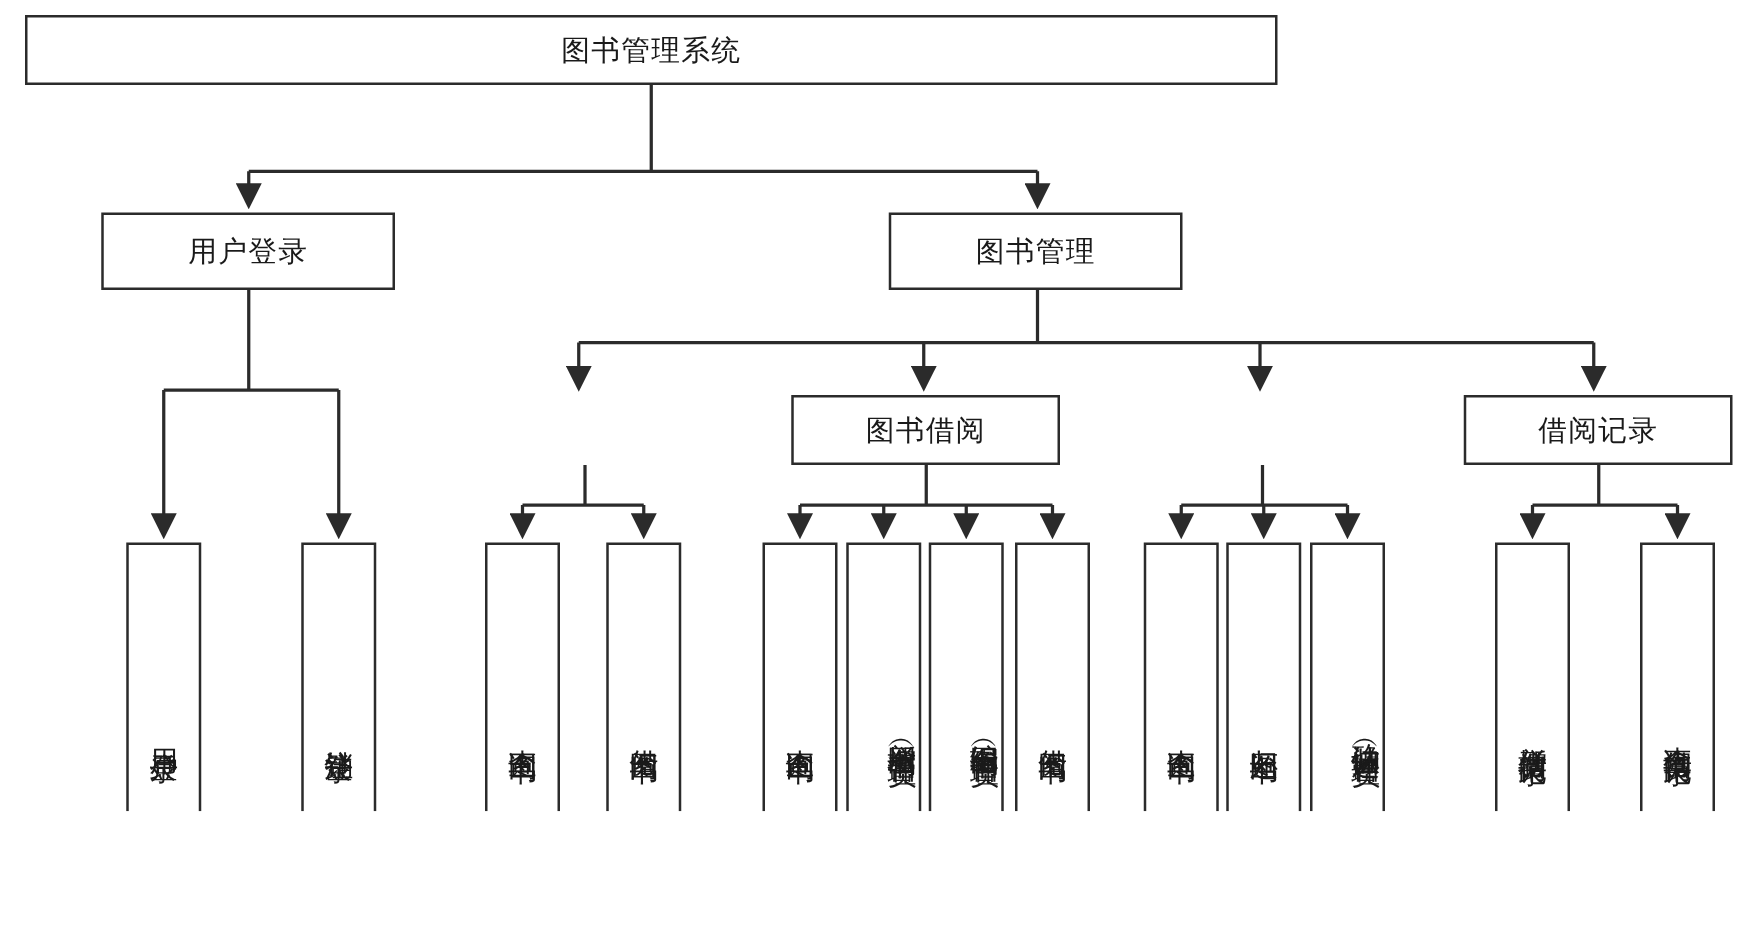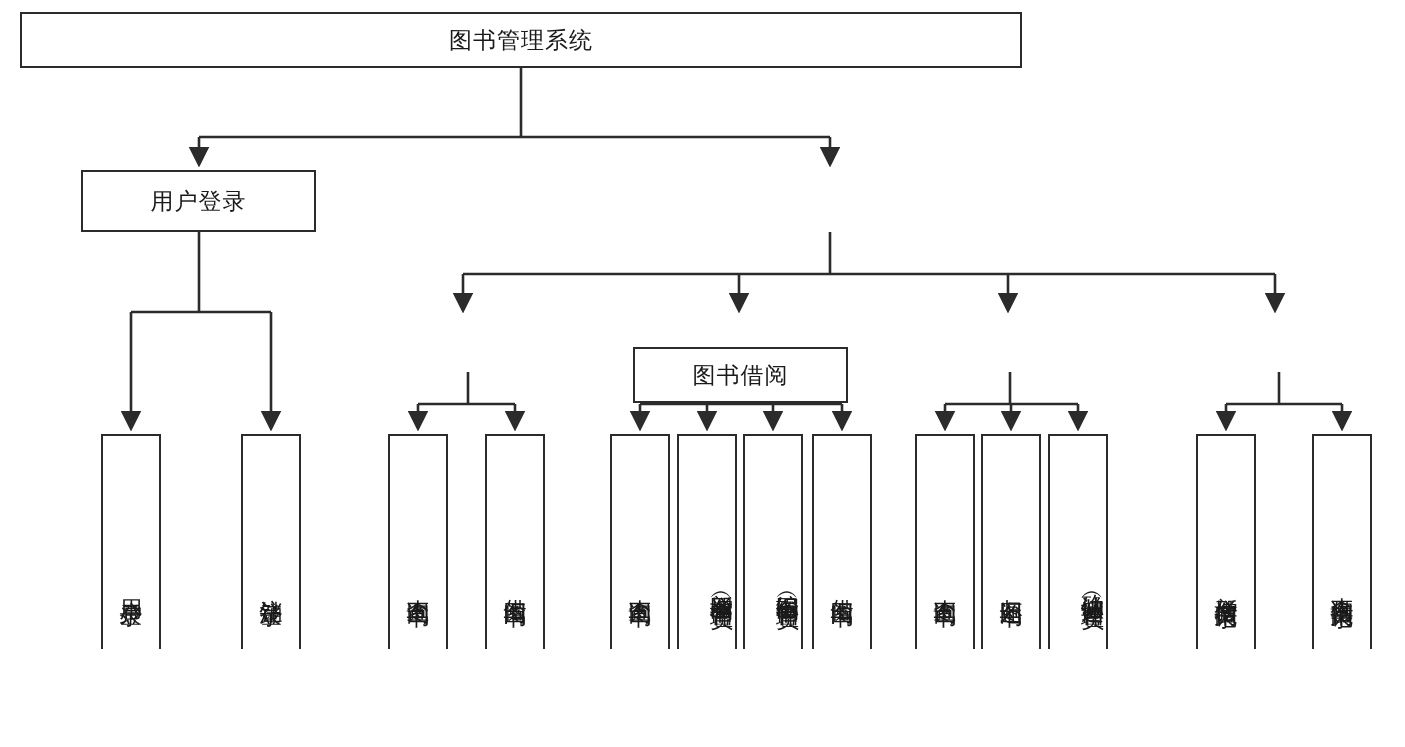--- a/index.html
+++ b/index.html
@@ -124,23 +124,29 @@
     </g>
   </svg>
 
   <div class="node horiz" style="left:20px; top:12px; width:1002px; height:56px;">
     <span class="label">图书管理系统</span>
   </div>
 
   <div class="node horiz" style="left:81px; top:170px; width:235px; height:62px;">
     <span class="label">用户登录</span>
   </div>
+  <div class="node horiz" style="left:711px; top:170px; width:235px; height:62px;">
+    <span class="label">图书管理</span>
+  </div>
 
-  <div class="node horiz" style="left:633px; top:316px; width:215px; height:56px;margin-top:31px;">
+  <div class="node horiz" style="left:633px; top:316px; width:215px; height:56px;">
     <span class="label">图书借阅</span>
+  </div>
+  <div class="node horiz" style="left:1171px; top:316px; width:215px; height:56px;">
+    <span class="label">借阅记录</span>
   </div>
 
   <div class="node vert" style="left:101px; top:434px; width:60px; height:301px;">
     <span class="label">用户登录</span>
   </div>
   <div class="node vert" style="left:241px; top:434px; width:60px; height:301px;">
     <span class="label">注销登录</span>
   </div>
 
   <div class="node vert" style="left:388px; top:434px; width:60px; height:301px;">

